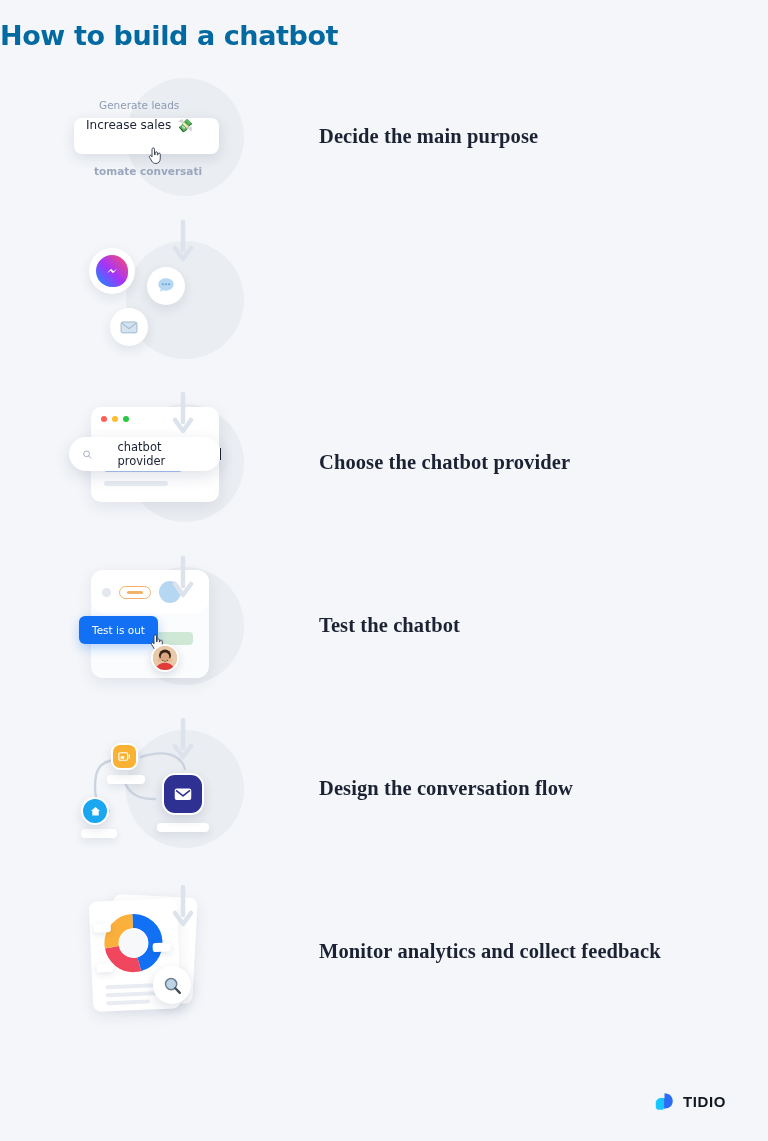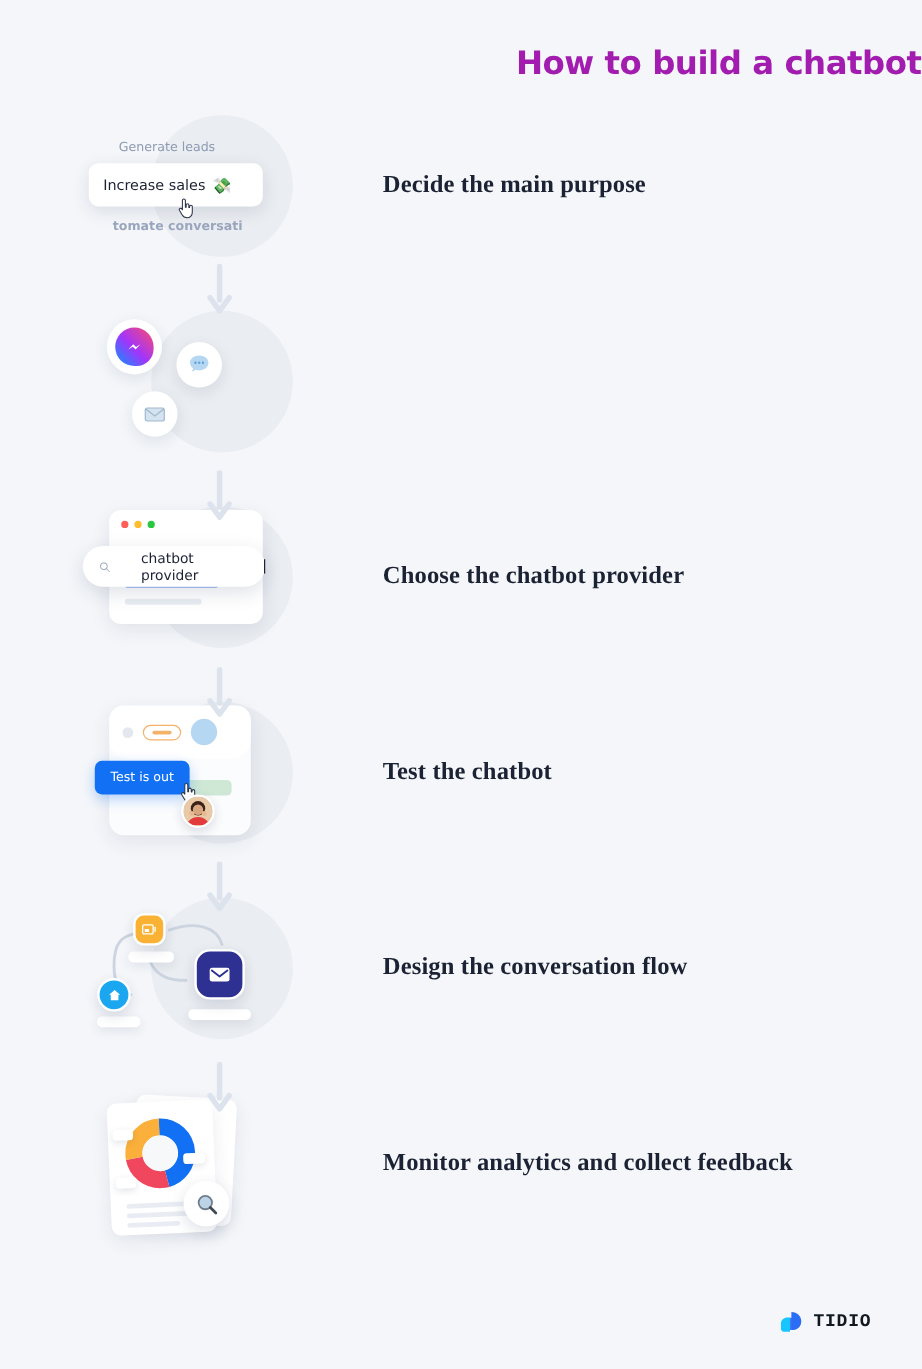--- a/index.html
+++ b/index.html
@@ -8,27 +8,27 @@
     width: 768px;
     height: 1141px;
     background: #f4f6f9;
     font-family: "Liberation Sans", sans-serif;
     position: relative;
     overflow: hidden;
   }
 
   
   .page-title {
-    text-align: right;
+    text-align: left;
     font-family: "DejaVu Sans", sans-serif;
     font-weight: bold;
     font-size: 27px;
-    color: #a21caf;
+    color: #0369a1;
     letter-spacing: -0.4px;
-    padding-top: 38px;
+    padding-top: 20px;
   }
 
   
   .steps {
     margin-top: 22px;
     position: relative;
   }
 
   .step {
     position: relative;
@@ -91,21 +91,21 @@
   .dd-top   { left: 30px; top: 26px; }
   .dd-bot   { left: 25px; top: 92px; color:#9aa6bd;font-weight:bold; }
   .dd-card {
     position: absolute;
     left: 5px; top: 45px;
     width: 145px; height: 36px;
     background: #ffffff;
     border-radius: 8px;
     box-shadow: 0 4px 14px rgba(28,45,86,.12);
     display: flex;
-    align-items: center;
+    align-items: flex-start;
     padding-left: 12px;
     gap: 6px;
   }
   .dd-card span.txt {
     font-family: "DejaVu Sans", sans-serif;
     font-size: 12px;
     color: #1b2233;
   }
   .dd-emoji { font-size: 13px; }
 
@@ -259,21 +259,21 @@
     display:flex; align-items:center; justify-content:center;
   }
 
   
   .footer {
     position: absolute;
     right: 42px; bottom: 28px;
     display: flex; align-items: center; gap: 7px;
   }
   .logo-text {
-    font-family: Liberation Mono, monospace;
+    font-family: Liberation Sans, sans-serif;
     font-weight: bold;
     font-size: 15px;
     color: #12181f;
     letter-spacing: 0.6px;
   }
 </style>
 </head>
 <body>
 
 <div class="page-title">How to build a chatbot</div>

